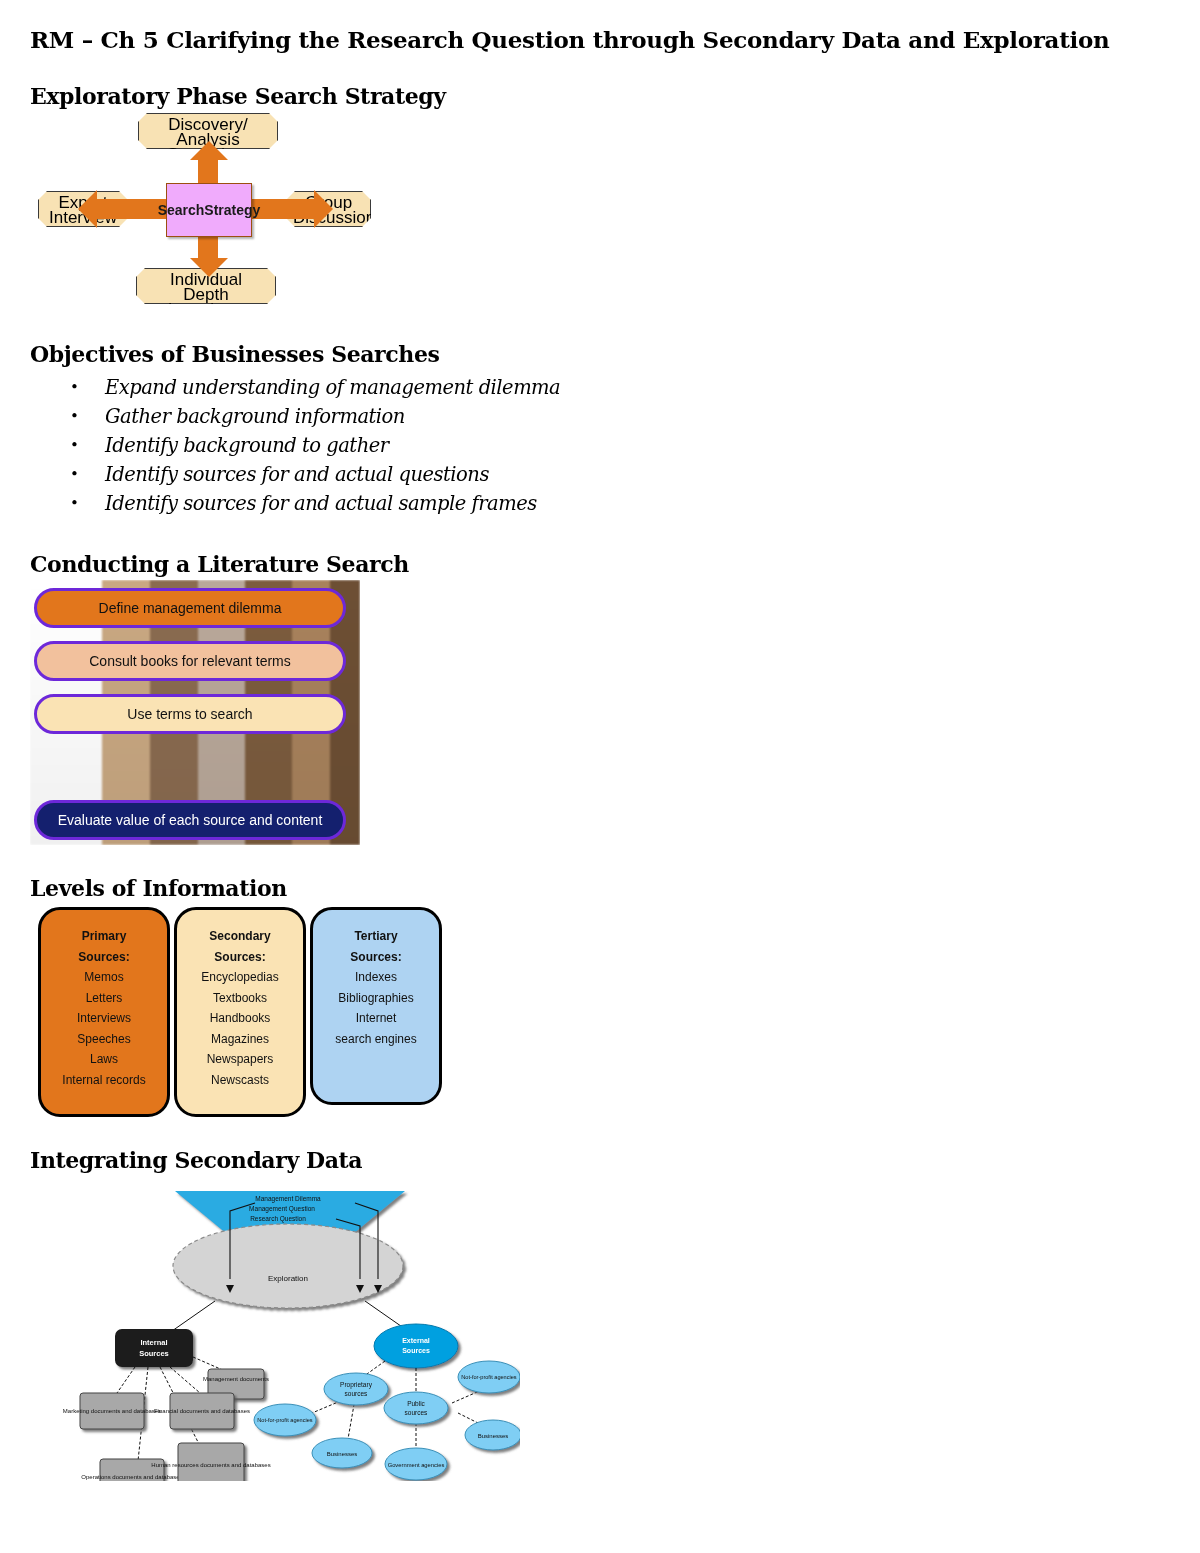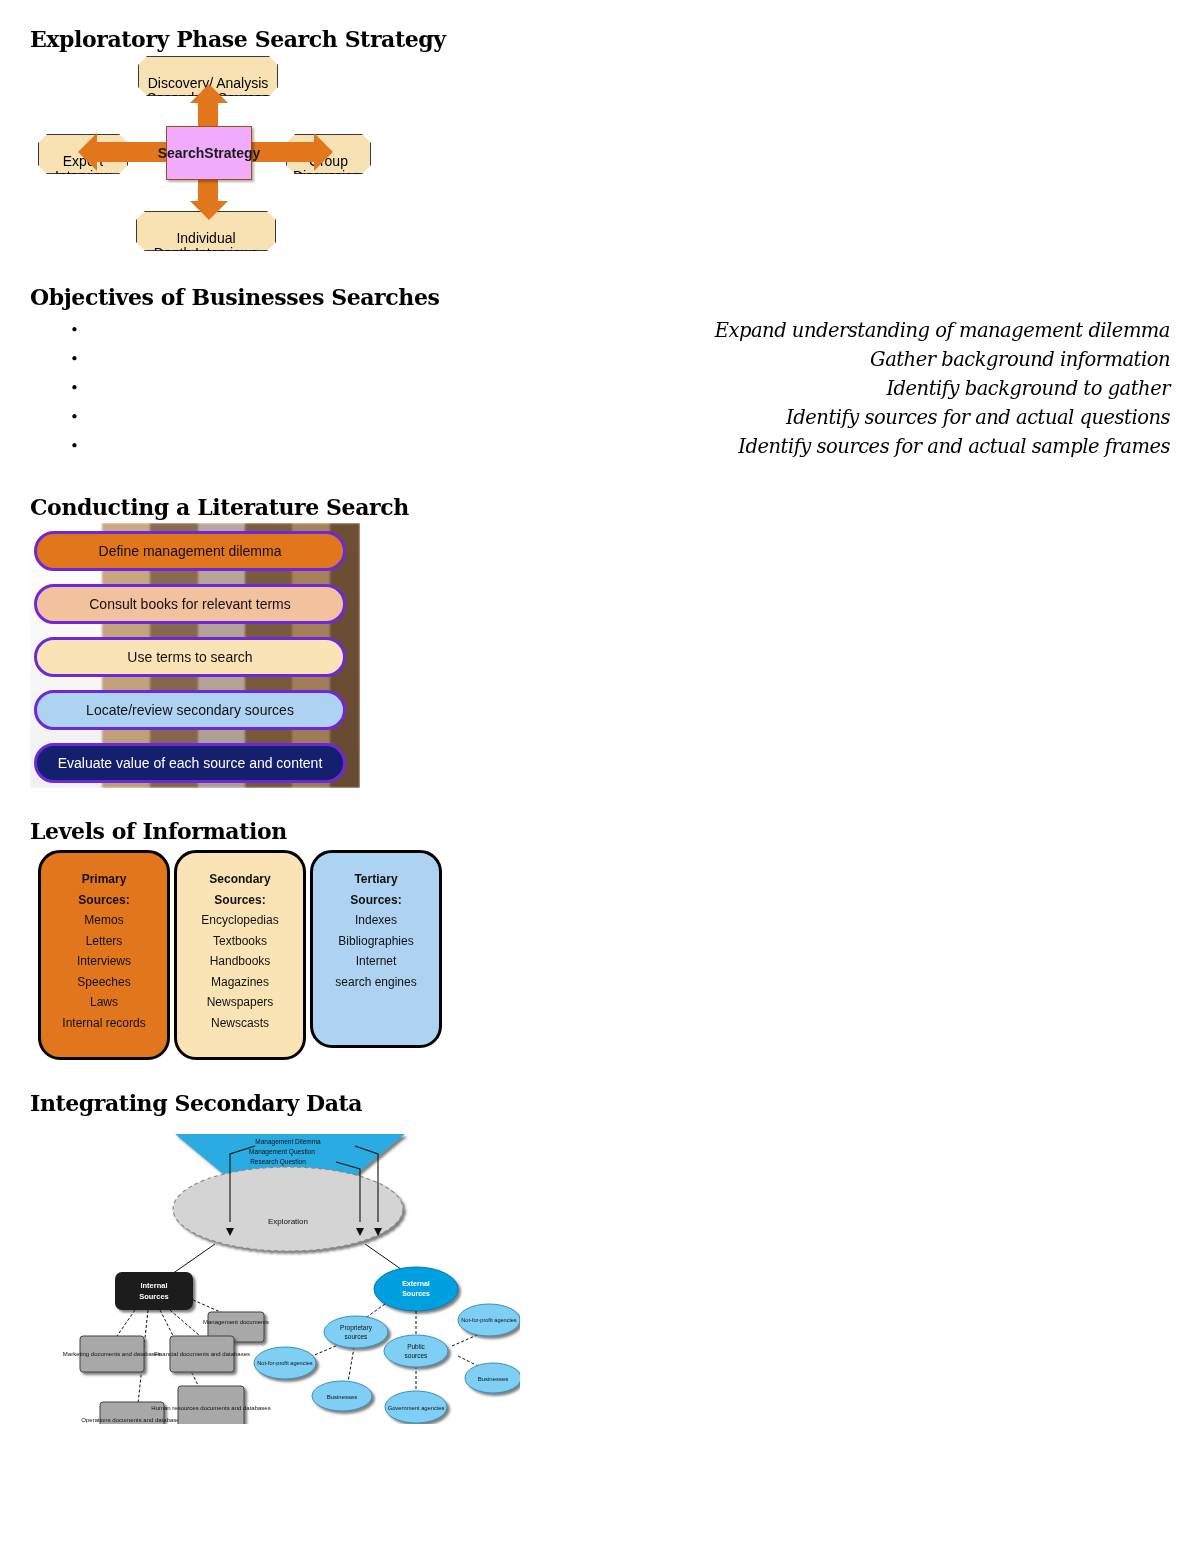--- a/index.html
+++ b/index.html
@@ -31,25 +31,25 @@
   .sec { margin-bottom:0; }
 
   
   .strategy-wrap { position:relative; width:335px; height:192px; margin:4px 0 0 8px; }
   .oct {
     position:absolute;
     background:#f8e2b4;
     border:1.5px solid #3a3a3a;
     box-shadow:2px 2px 2px rgba(0,0,0,.35);
     font-family:"Liberation Sans", sans-serif;
-    font-size:14px;
+    font-size:17px;
     line-height:15px;
     text-align:center;
     color:#000;
-    padding:19px 6px;
+    padding:3px 6px;
     box-sizing:border-box;
     -webkit-clip-path: polygon(9px 0,calc(100% - 9px) 0,100% 9px,100% calc(100% - 9px),calc(100% - 9px) 100%,9px 100%,0 calc(100% - 9px),0 9px);
     clip-path: polygon(9px 0,calc(100% - 9px) 0,100% 9px,100% calc(100% - 9px),calc(100% - 9px) 100%,9px 100%,0 calc(100% - 9px),0 9px);
   }
   .oct-top   { left:100px; top:0px;   width:140px; height:36px; }
   .oct-left  { left:0px;   top:78px;  width:90px;  height:36px; }
   .oct-right { left:248px; top:78px;  width:85px;  height:36px; }
   .oct-bot   { left:98px;  top:155px; width:140px; height:36px; }
 
   .arrow-core {
@@ -76,21 +76,20 @@
   
   .bullets { list-style:none; margin:6px 0 0 0; padding:0; }
   .bullets li {
     font-style:italic;
     font-family:"DejaVu Serif", serif;
     font-size:19.5px;
     line-height:29px;
     padding-left:75px;
     position:relative;
     letter-spacing:-0.5px;
-    text-align:right;
   }
   .bullets li:before {
     content:"\2022";
     position:absolute;
     left:40px;
     font-style:normal;
     font-size:15px;
   }
 
   
@@ -142,20 +141,21 @@
   .lvl-title { font-weight:bold; display:block; }
 
   
   .integ { margin:6px 0 0 30px; }
 </style>
 </head>
 <body>
 
 <div class="page">
 
+  <h1 class="doc-title">RM – Ch 5 Clarifying the Research Question through Secondary Data and Exploration</h1>
 
   <div class="sec">
     <h2 class="sec-head">Exploratory Phase Search Strategy</h2>
 
     <div class="strategy-wrap">
       <div class="oct oct-top">
         <div>Discovery/ Analysis</div>
         <div>Secondary Sources</div>
       </div>
       <div class="oct oct-left">
@@ -198,21 +198,20 @@
     </ul>
   </div>
 
   <div class="sec" style="margin-top:33px;">
     <h2 class="sec-head">Conducting a Literature Search</h2>
     <div class="lit-wrap">
       <div class="lit-photo"></div>
       <div class="pill p1">Define management dilemma</div>
       <div class="pill p2">Consult books for relevant terms</div>
       <div class="pill p3">Use terms to search</div>
-      <div class="pill p4">Locate/review secondary sources</div>
       <div class="pill p5">Evaluate value of each source and content</div>
     </div>
   </div>
 
   <div class="sec" style="margin-top:30px;">
     <h2 class="sec-head">Levels of Information</h2>
     <div class="levels">
 
       <div class="lvl-col c1">
         <span class="lvl-title">Primary</span>

